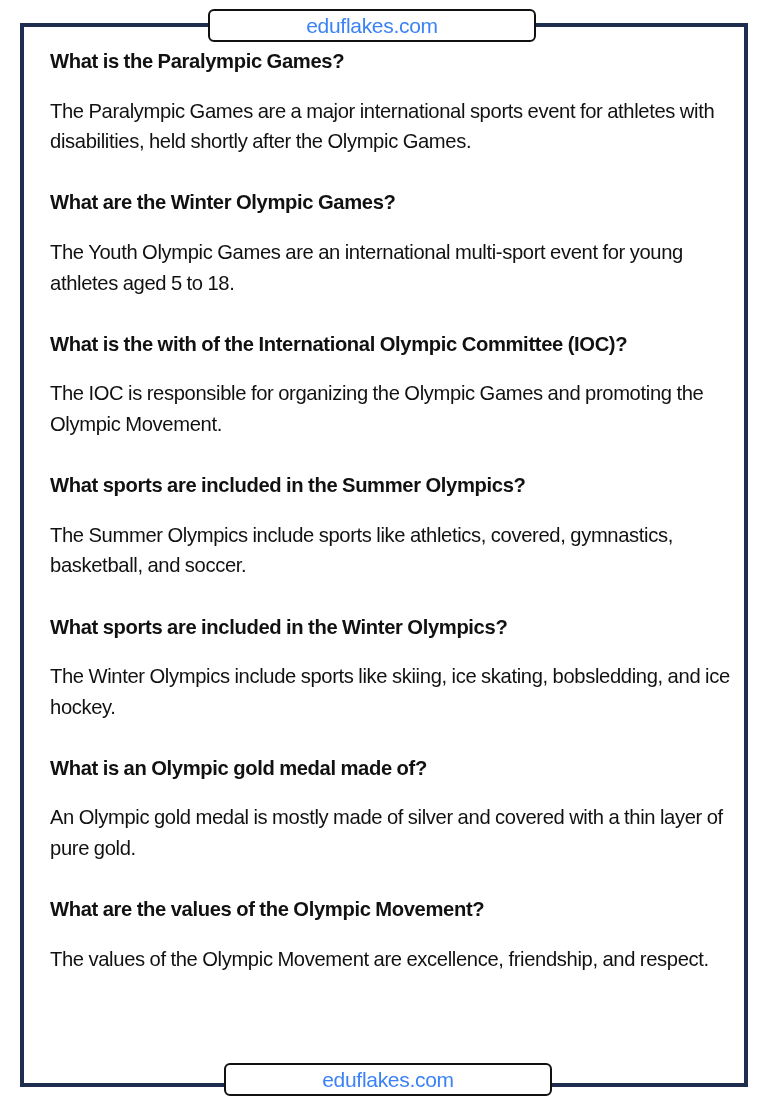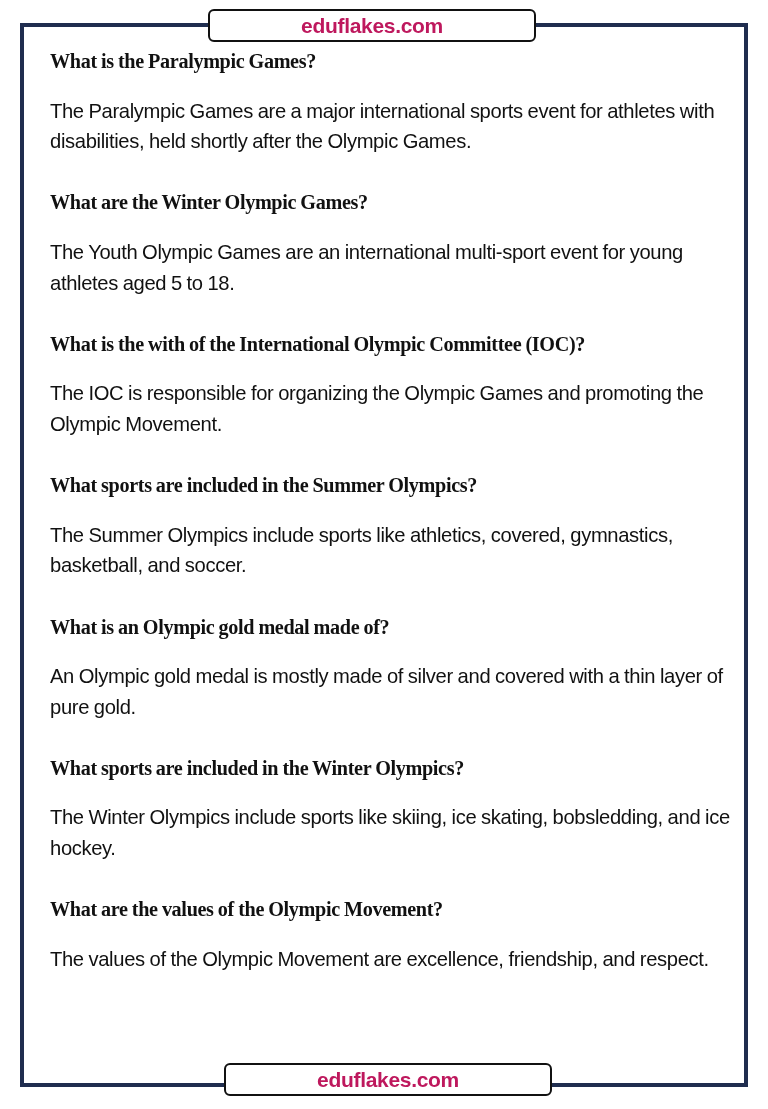--- a/index.html
+++ b/index.html
@@ -28,24 +28,24 @@
     position: absolute;
     height: 33px;
     width: 328px;
     background: #ffffff;
     border: 2.5px solid #111111;
     border-radius: 6px;
     box-sizing: border-box;
     display: flex;
     align-items: center;
     justify-content: center;
-    font-weight: bold;
+    font-weight: normal;
     font-size: 21px;
     letter-spacing: -0.3px;
-    color: #be185d;
+    color: #3b82f6;
     z-index: 2;
   }
   .site-label.top { left: 208px; top: 9px; }
   .site-label.bottom { left: 224px; top: 1063px; }
 
   .content {
     position: absolute;
     left: 50px;
     top: 46px;
     width: 680px;
@@ -54,21 +54,21 @@
   .qa {
     margin: 0 0 30.6px 0;
   }
   .q, .a {
     font-size: 20.2px;
     line-height: 30.6px;
     letter-spacing: -0.35px;
     word-spacing: -0.5px;
     margin: 0;
   }
-  .q { font-weight: bold; font-family: Liberation Serif, serif; }
+  .q { font-weight: bold; }
   .a { font-weight: normal; margin-top: 19px; }
 </style>
 </head>
 <body>
 
 <div class="frame"></div>
 
 <div class="site-label top">eduflakes.com</div>
 
 <div class="content">
@@ -82,26 +82,26 @@
   </div>
   <div class="qa">
     <p class="q">What is the with of the International Olympic Committee (IOC)?</p>
     <p class="a">The IOC is responsible for organizing the Olympic Games and promoting the Olympic Movement.</p>
   </div>
   <div class="qa">
     <p class="q">What sports are included in the Summer Olympics?</p>
     <p class="a">The Summer Olympics include sports like athletics, covered, gymnastics, basketball, and soccer.</p>
   </div>
   <div class="qa">
+    <p class="q">What sports are included in the Winter Olympics?</p>
+    <p class="a">The Winter Olympics include sports like skiing, ice skating, bobsledding, and ice hockey.</p>
+  </div>
+  <div class="qa">
     <p class="q">What is an Olympic gold medal made of?</p>
     <p class="a">An Olympic gold medal is mostly made of silver and covered with a thin layer of pure gold.</p>
-  </div>
-  <div class="qa">
-    <p class="q">What sports are included in the Winter Olympics?</p>
-    <p class="a">The Winter Olympics include sports like skiing, ice skating, bobsledding, and ice hockey.</p>
   </div>
   <div class="qa">
     <p class="q">What are the values of the Olympic Movement?</p>
     <p class="a">The values of the Olympic Movement are excellence, friendship, and respect.</p>
   </div>
 </div>
 
 <div class="site-label bottom">eduflakes.com</div>
 
 </body></html>

